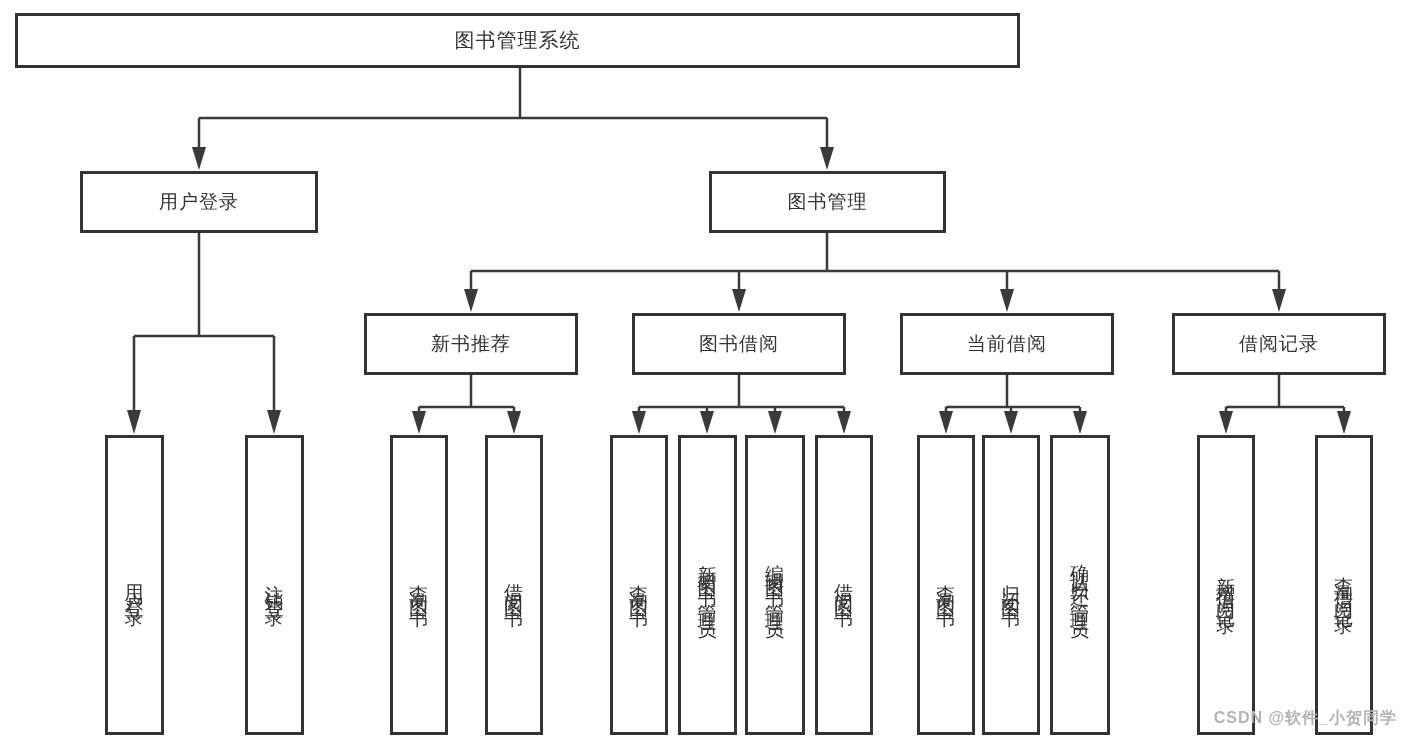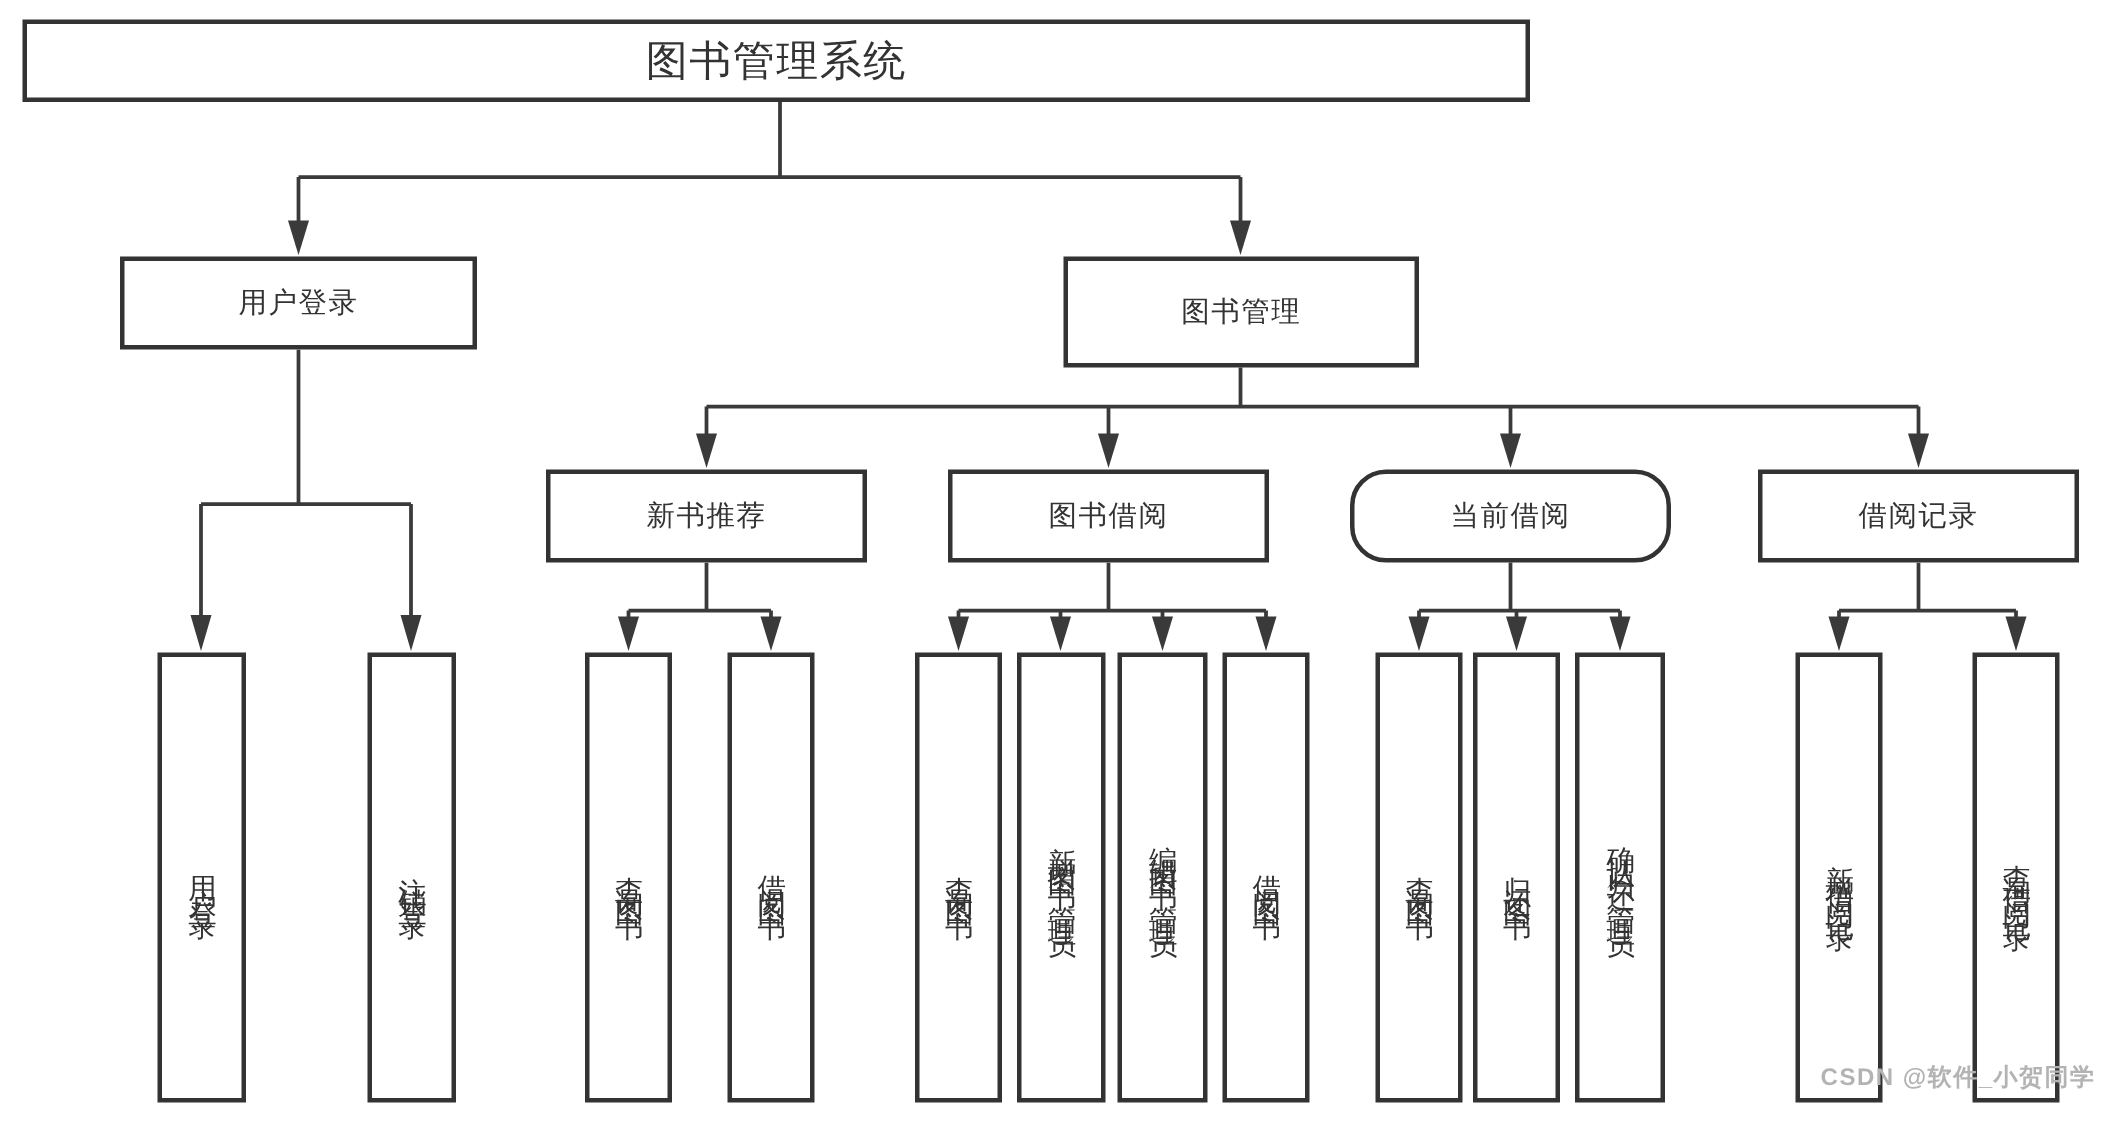--- a/index.html
+++ b/index.html
@@ -15,21 +15,21 @@
     position:absolute;
     box-sizing:border-box;
     background:#ffffff;
     border:3px solid #333333;
     display:flex;align-items:center;justify-content:center;
     color:#333333;
     font-size:19px;
     letter-spacing:1px;
     z-index:2;
   }
-  .node.root{font-size:28px;}
+  .node.root{font-size:20px;}
   .node.v{
     letter-spacing:0;
   }
   .node.v .vtext{
     writing-mode:vertical-rl;
     text-orientation:mixed;
     letter-spacing:8px;
     font-size:19px;
     line-height:1;
     white-space:nowrap;
@@ -90,31 +90,31 @@
     </g>
   </svg>
 
   <div class="node root" style="left:15px;top:13px;width:1005px;height:55px;">
     <span>图书管理系统</span>
   </div>
 
   <div class="node" style="left:80px;top:171px;width:238px;height:62px;">
     <span>用户登录</span>
   </div>
-  <div class="node" style="left:709px;top:171px;width:237px;height:74px;">
+  <div class="node" style="left:709px;top:171px;width:237px;height:62px;">
     <span>图书管理</span>
   </div>
 
   <div class="node" style="left:632px;top:313px;width:214px;height:62px;">
     <span>图书借阅</span>
   </div>
   <div class="node" style="left:364px;top:313px;width:214px;height:62px;">
     <span>新书推荐</span>
   </div>
-  <div class="node" style="left:900px;top:313px;width:214px;height:62px;border-radius:24px;">
+  <div class="node" style="left:900px;top:313px;width:214px;height:62px;">
     <span>当前借阅</span>
   </div>
   <div class="node" style="left:1172px;top:313px;width:214px;height:62px;">
     <span>借阅记录</span>
   </div>
 
   <div class="node v" style="left:105px;top:435px;width:59px;height:300px;">
     <span class="vtext">用户登录</span>
   </div>
   <div class="node v" style="left:245px;top:435px;width:59px;height:300px;">

